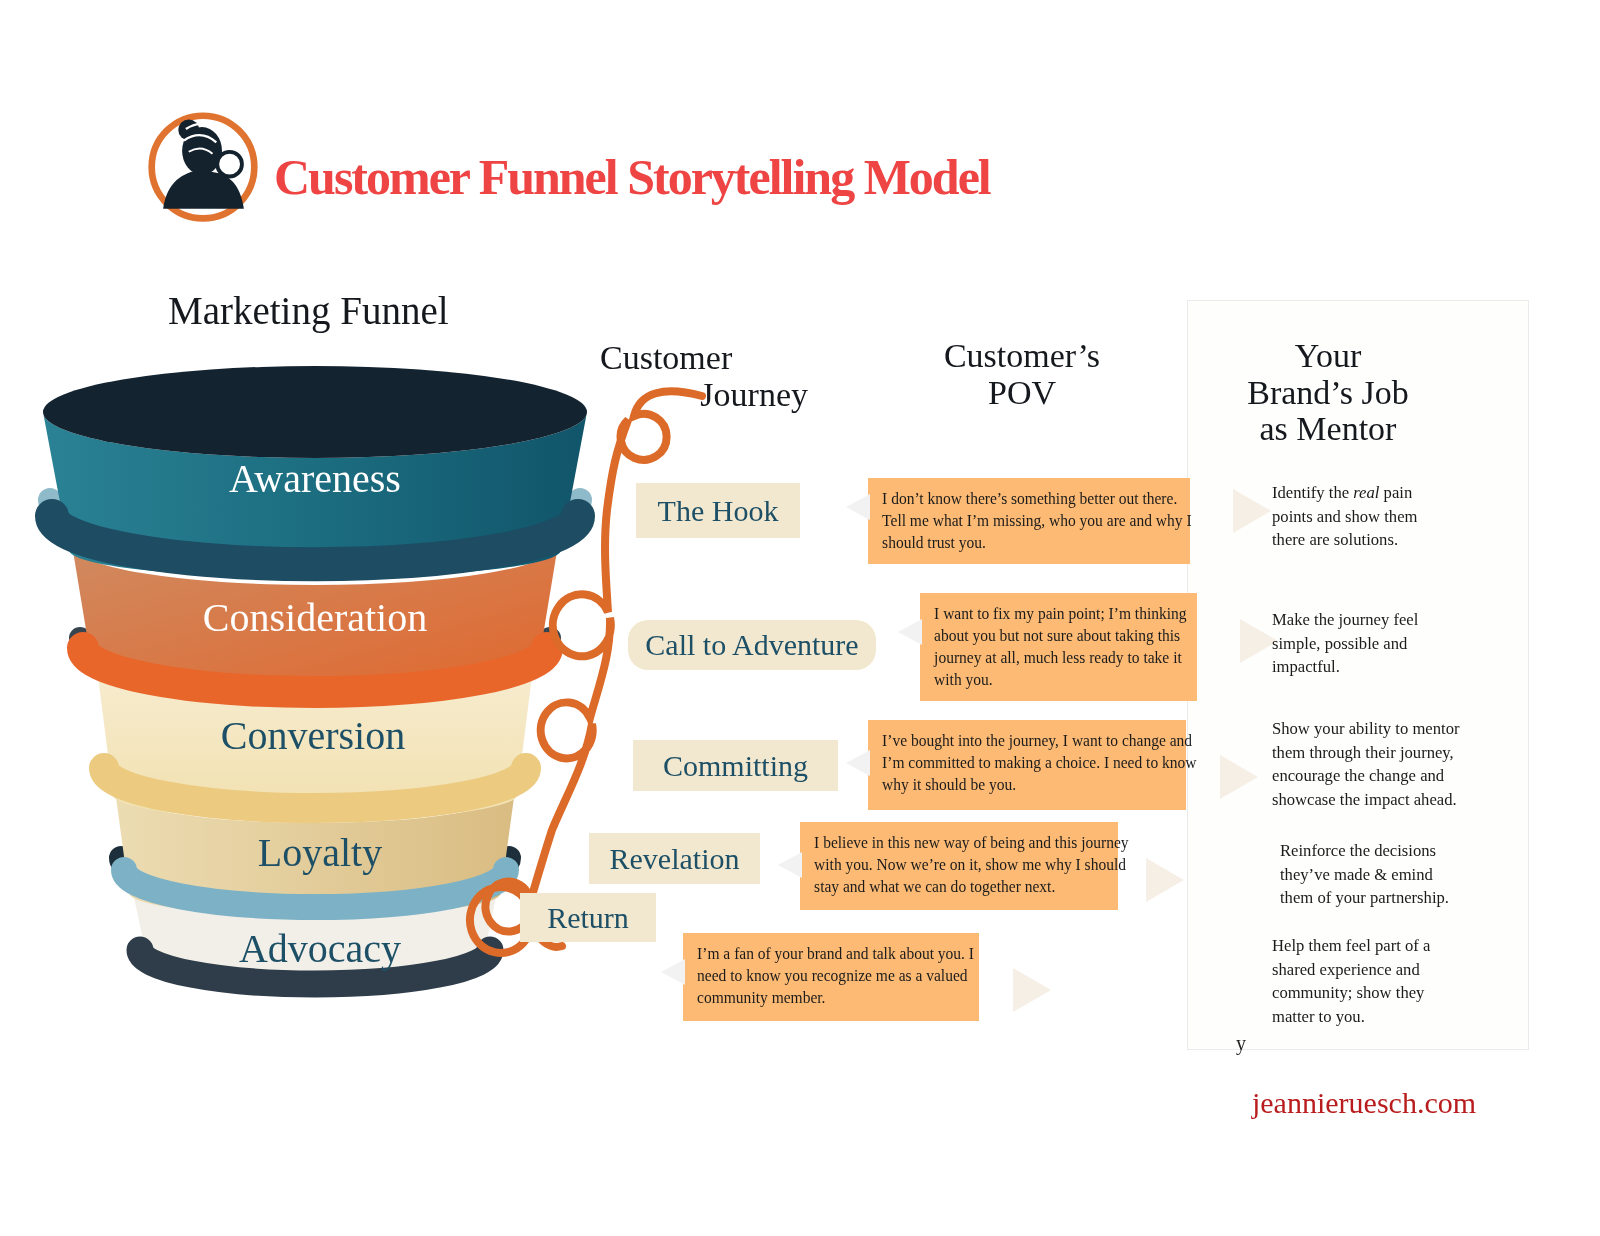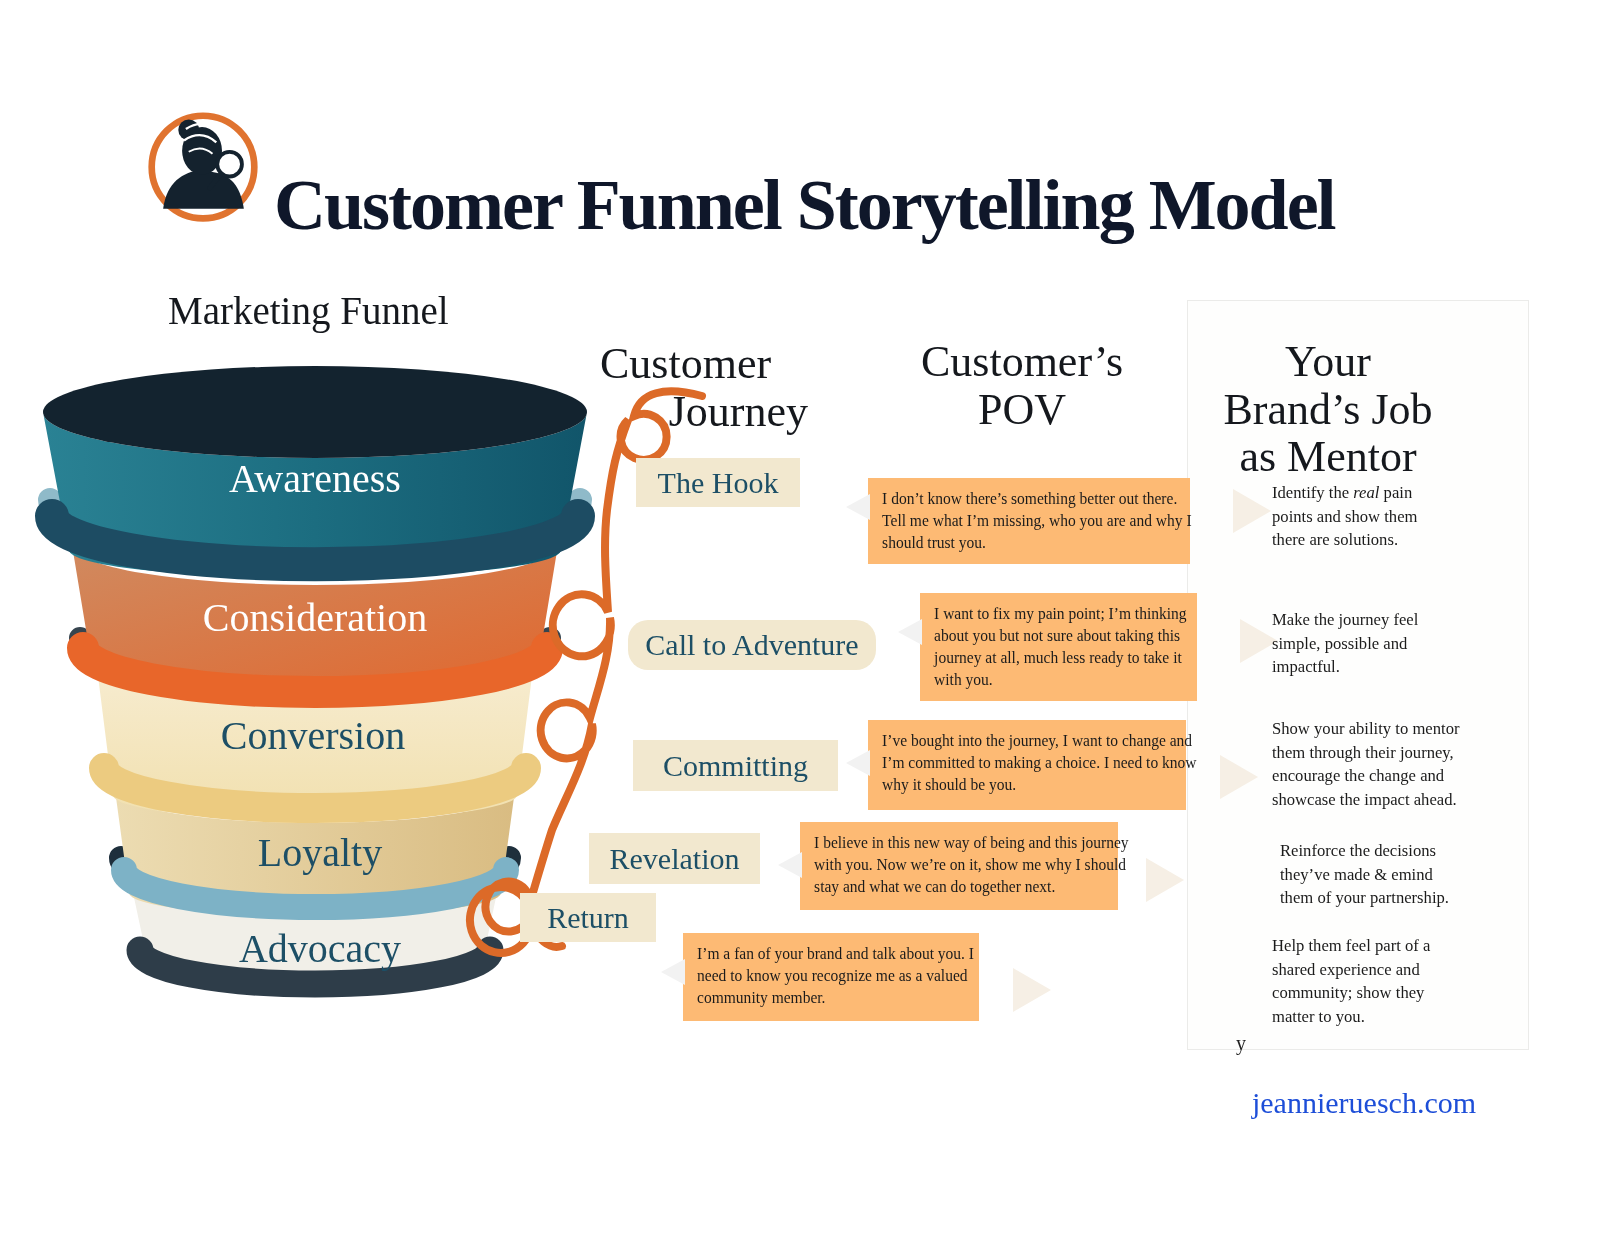--- a/index.html
+++ b/index.html
@@ -5,26 +5,26 @@
   html,body{margin:0;padding:0;}
   body{
     width:1600px;height:1236px;position:relative;background:#ffffff;overflow:hidden;
     font-family:"Liberation Serif","DejaVu Serif",serif;color:#131313;
   }
   .abs{position:absolute;}
 
   
   #logo{left:146px;top:108px;width:114px;height:118px;z-index:5;}
   #main-title{
-    left:274px;top:112px;width:1180px;font-size:72px;letter-spacing:-2px;
-    line-height:1.25;color:#0f172a;white-space:nowrap;z-index:5;
-  }
-
-  
-  .colhead{font-size:44px;line-height:1.08;color:#15181d;z-index:3;}
+    left:274px;top:112px;width:1180px;font-size:50px;letter-spacing:-2px;
+    line-height:1.25;color:#ef4444;white-space:nowrap;z-index:5;
+  }
+
+  
+  .colhead{font-size:34px;line-height:1.08;color:#15181d;z-index:3;}
   #h-funnel{left:168px;top:290px;font-size:39px;}
   #h-journey{left:600px;top:340px;width:208px;}
   #h-journey .l1{display:block;text-align:left;}
   #h-journey .l2{display:block;text-align:right;}
   #h-pov{left:912px;top:338px;width:220px;text-align:center;}
   #h-brand{left:1222px;top:338px;width:212px;text-align:center;}
 
   
   #panel{left:1187px;top:300px;width:340px;height:748px;background:#fefefd;
          border:1px solid #ebebe9;z-index:1;}
@@ -32,21 +32,21 @@
 
   
   #funnel-svg{left:0;top:0;width:1600px;height:1236px;z-index:2;pointer-events:none;}
   .stage-label{font-family:"Liberation Serif","DejaVu Serif",serif;}
 
   
   .jlabel{
     background:#f2e8cf;color:#1d4f66;font-size:30px;display:flex;
     align-items:center;justify-content:center;z-index:3;white-space:nowrap;
   }
-  .j1{left:636px;top:458px;width:164px;height:49px;text-align:right;}
+  .j1{left:636px;top:483px;width:164px;height:55px;text-align:right;}
   .j2{left:628px;top:620px;width:248px;height:50px;border-radius:20px;}
   .j3{left:633px;top:740px;width:205px;height:51px;}
   .j4{left:589px;top:833px;width:171px;height:51px;}
   .j5{left:520px;top:893px;width:136px;height:49px;}
 
   
   .bubble{background:#fdba74;z-index:3;}
   .bubble p{
     margin:0;padding:10px 15px;font-size:16.5px;line-height:1.34;color:#1b1b1b;
     width:106%;transform:scaleX(.94);transform-origin:0 50%;
@@ -75,21 +75,21 @@
     transform:scaleX(.95);transform-origin:0 50%;}
   .brand-text em{font-style:italic;}
   .t1{left:1272px;top:481px;width:184px;}
   .t2{left:1272px;top:608px;width:190px;}
   .t3{left:1272px;top:717px;width:202px;}
   .t4{left:1280px;top:839px;width:182px;}
   .t5{left:1272px;top:934px;width:196px;}
 
   
   #footer{left:1214px;top:1086px;width:300px;text-align:center;font-size:30px;
-    color:#1d4ed8;z-index:3;}
+    color:#b91c1c;z-index:3;}
 </style>
 </head>
 <body>
 
 <svg id="logo" class="abs" viewBox="0 0 120 120">
   <circle cx="60" cy="60" r="54" fill="#ffffff" stroke="#e0732f" stroke-width="7"></circle>
   <g>
     <path d="M18,104 C22,76 38,66 58,63 L74,66 C92,70 100,84 103,104 Z" fill="#14222e"></path>
     <ellipse cx="59" cy="43" rx="21" ry="25" fill="#14222e"></ellipse>
     <circle cx="45" cy="21" r="11" fill="#14222e"></circle>

